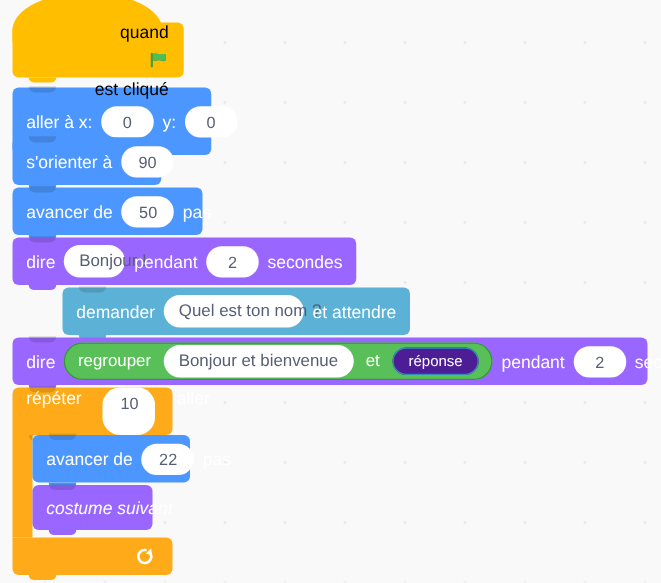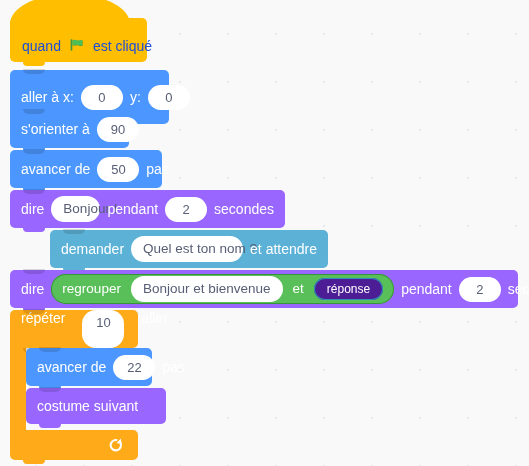--- a/index.html
+++ b/index.html
@@ -46,23 +46,24 @@
   .c-motion {background:#4c97ff;}
   .c-looks  {background:#9966ff;}
   .c-sensing{background:#5cb1d6;margin-left:40px;}
 
   
   .hat{
     position:absolute;background:#ffbf00;
     border-radius:5px;
     display:flex;align-items:flex-end;
     box-sizing:border-box;
-    color:#1d4ed8;font-size:14px;
+    color:#000000;font-size:14px;
     padding:0 12px 9px 12px;gap:8px;
     white-space:nowrap;
+    flex-direction:column;
   }
   .hat .hat-top{
     position:absolute;left:0;top:-24px;width:120px;height:40px;
     background:#ffbf00;
     border-top-left-radius:60px 30px;
     border-top-right-radius:60px 30px;
   }
   .hat::after{
     content:"";position:absolute;left:13px;bottom:-4px;
     width:22px;height:4px;
@@ -237,17 +238,17 @@
       </span>
     </div>
   </div>
 
   <div class="blk stack c-motion" style="left:26px; top:348px; width:126px; height:38px;">
     <span class="lbl">avancer de</span>
     <span class="oval num">22</span>
     <span class="lbl">pas</span>
   </div>
 
-  <div class="blk stack c-looks" style="left:26px; top:388px; width:140px; height:36px;">
+  <div class="blk stack c-looks" style="left:26px; top:388px; width:96px; height:36px;font-style:italic;">
     <span class="lbl">costume suivant</span>
   </div>
 
 </div>
 
 </body></html>

